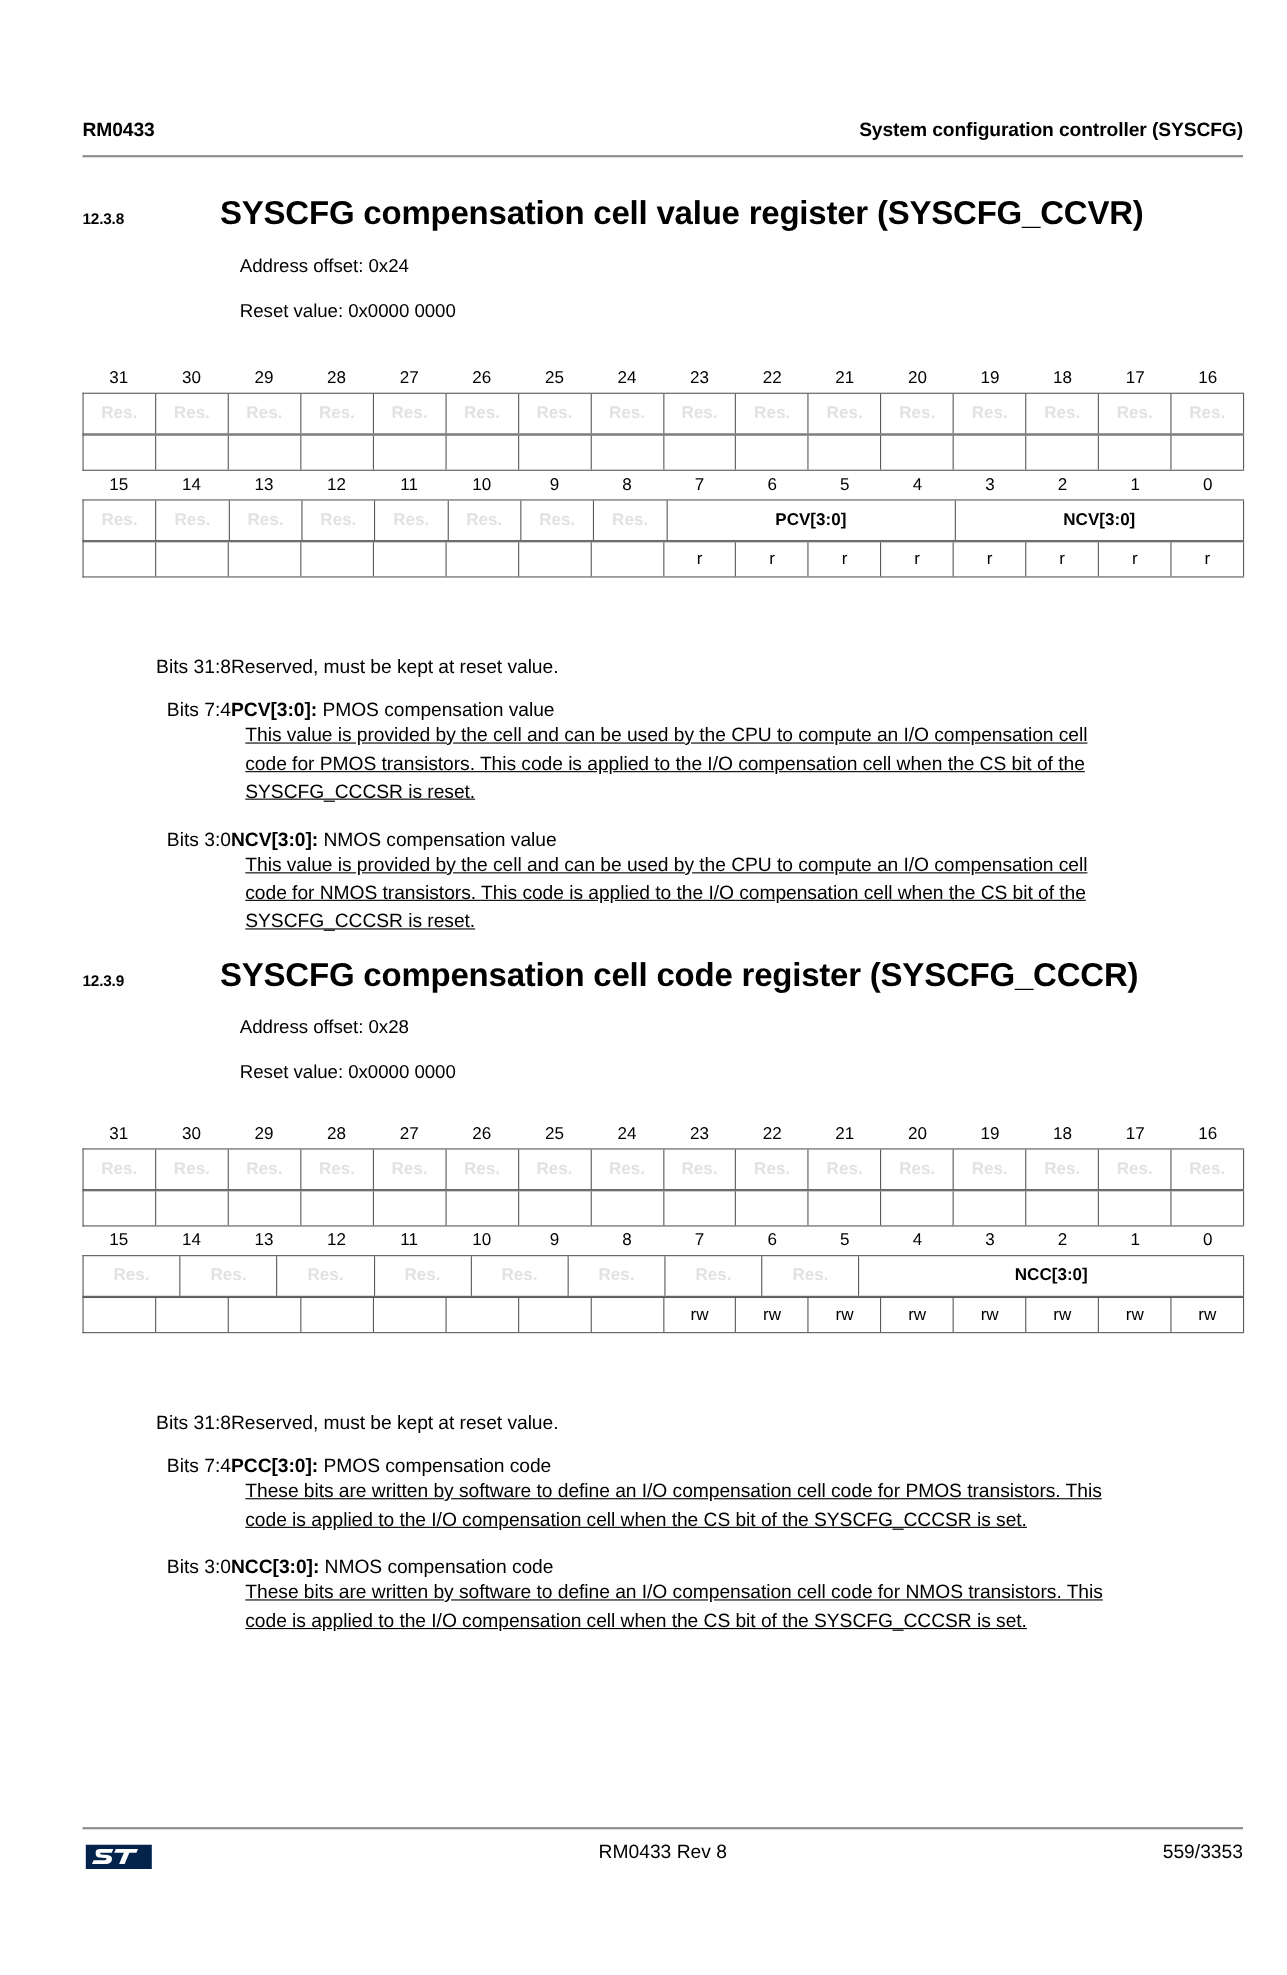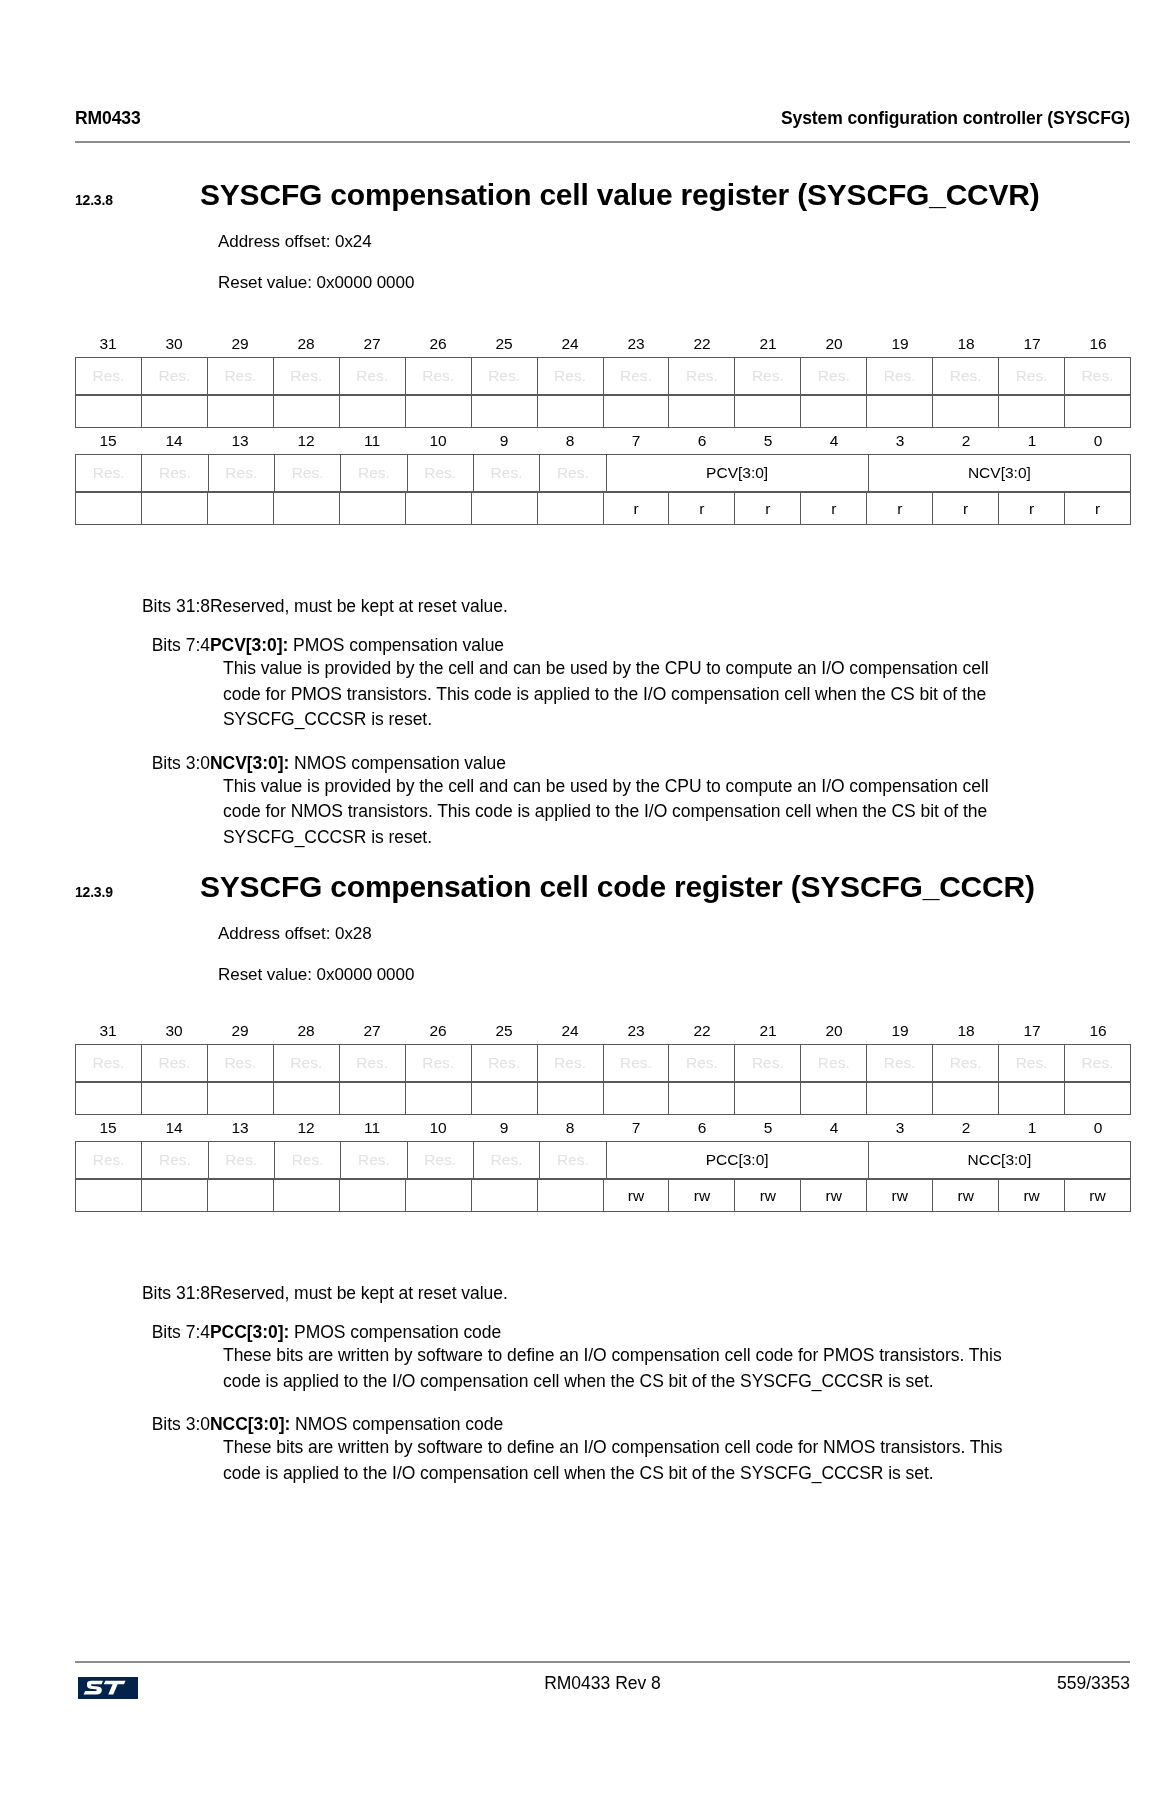--- a/index.html
+++ b/index.html
@@ -91,21 +91,21 @@
     line-height: 26px;
   }
   .cellrow {
     display: flex;
     width: 100%;
     border-top: 1.6px solid #58595b;
     border-bottom: 1.6px solid #58595b;
     border-left: 1.6px solid #58595b;
     box-sizing: border-box;
   }
-  .cellrow.namerow { height: 38px; }
+  .cellrow.namerow { height: 38px; font-weight: bold; }
   .cellrow.accrow  { height: 33px; }
   .cellrow > div {
     flex: 1 1 0;
     border-right: 1.6px solid #58595b;
     box-sizing: border-box;
     text-align: center;
     font-size: 15.5px;
     display: flex;
     align-items: center;
     justify-content: center;
@@ -137,20 +137,21 @@
     font-size: 17.5px;
     letter-spacing: -0.05px;
   }
   .bits-text b { font-weight: bold; }
   .bits-desc {
     margin-left: 148px;
     font-size: 17.5px;
     line-height: 25.5px;
     letter-spacing: -0.05px;
     max-width: 800px;
+    text-decoration: underline;
   }
 
   
   .footer-rule {
     position: absolute;
     left: 75px;
     top: 1661px;
     width: 1055px;
     height: 2px;
     background: #8d8d8d;
@@ -397,21 +398,20 @@
     </div>
     <div class="cellrow namerow">
       <div class="res">Res.</div>
       <div class="res">Res.</div>
       <div class="res">Res.</div>
       <div class="res">Res.</div>
       <div class="res">Res.</div>
       <div class="res">Res.</div>
       <div class="res">Res.</div>
       <div class="res">Res.</div>
-      <div class="span4">PCC[3:0]</div>
       <div class="span4">NCC[3:0]</div>
     </div>
     <div class="cellrow accrow">
       <div></div>
       <div></div>
       <div></div>
       <div></div>
       <div></div>
       <div></div>
       <div></div>

